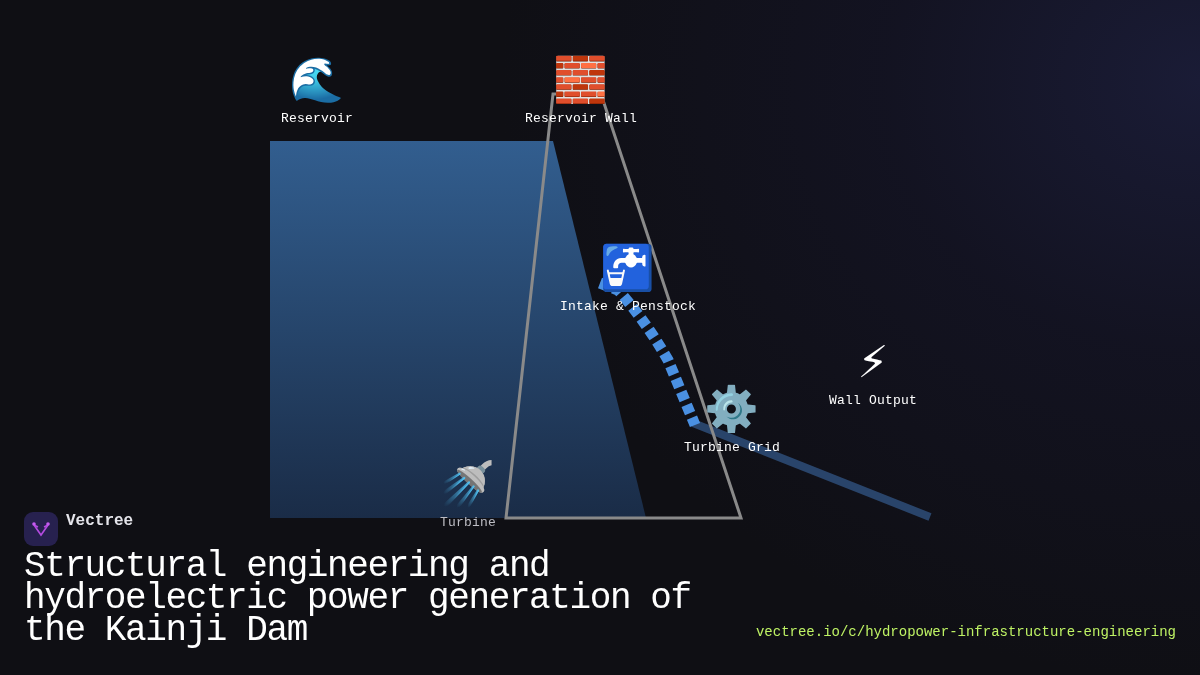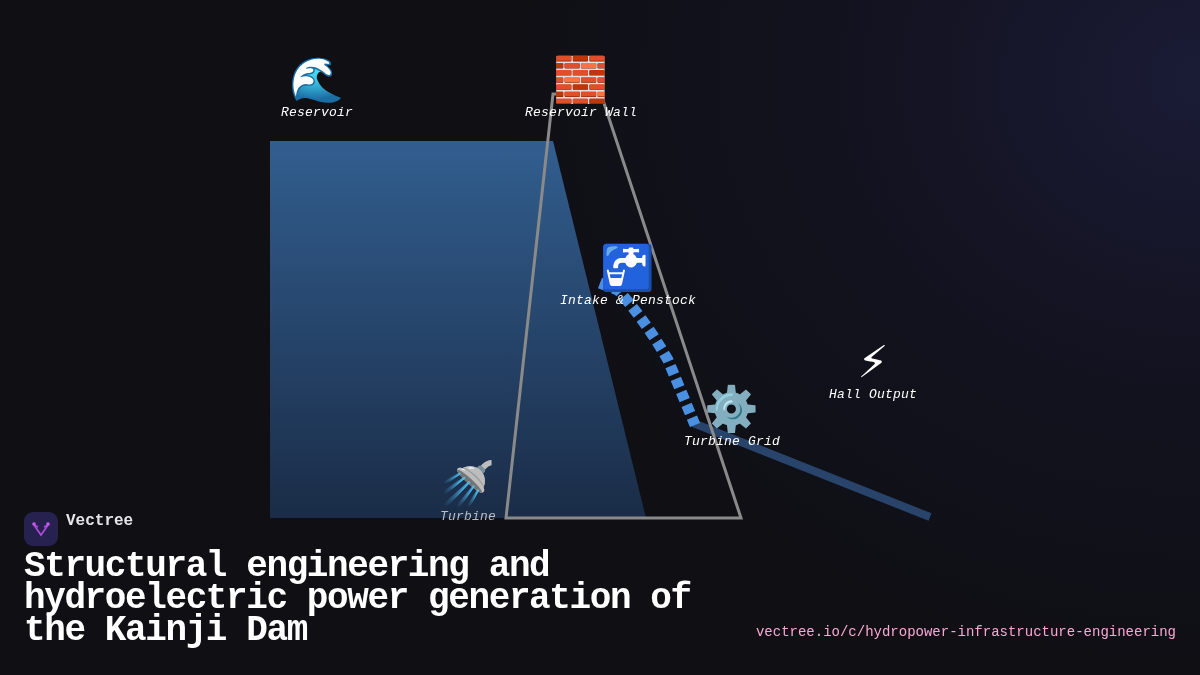--- a/index.html
+++ b/index.html
@@ -38,24 +38,23 @@
     }
     .node .icon {
       font-size: 44px;
       line-height: 50px;
       height: 50px;
       font-family: "DejaVu Sans", sans-serif;
     }
     .node .label {
       font-size: 13px;
       color: #ffffff;
-      margin-top: 0;
+      margin-top: 6px;
       white-space: nowrap;
       letter-spacing: 0.2px;
-      font-style: italic;
     }
     .node.dim .label { color: #bdbdc4; }
 
     .brand {
       position: absolute;
       left: 24px;
       top: 512px;
       display: flex;
       gap: 8px;
     }
@@ -73,33 +72,33 @@
       font-weight: bold;
       font-size: 16px;
       color: #e4e4ea;
     }
     .title {
       position: absolute;
       left: 24px;
       top: 551px;
       width: 740px;
       font-family: "Liberation Mono", "DejaVu Sans Mono", monospace;
-      font-weight: bold;
+      font-weight: normal;
       font-size: 36px;
       line-height: 32px;
       color: #ffffff;
       margin: 0;
       letter-spacing: -1.4px;
     }
     .url {
       position: absolute;
       right: 24px;
       top: 624px;
       font-size: 14px;
-      color: #f9a8d4;
+      color: #bef264;
       font-family: "Liberation Mono", monospace;
     }
   </style>
 </head>
 <body>
 
 <div class="bg"></div>
 
 <svg class="diagram" width="1200" height="675" viewBox="0 0 1200 675" xmlns="http://www.w3.org/2000/svg">
   <defs>
@@ -133,21 +132,21 @@
   <span class="label">Intake &amp; Penstock</span>
 </div>
 
 <div class="node" style="left:732px; top:384px;">
   <span class="icon">⚙️</span>
   <span class="label">Turbine Grid</span>
 </div>
 
 <div class="node" style="left:873px; top:337px;">
   <span class="icon">⚡</span>
-  <span class="label">Hall Output</span>
+  <span class="label">Wall Output</span>
 </div>
 
 <div class="node dim" style="left:468px; top:459px;">
   <span class="icon">🚿</span>
   <span class="label">Turbine</span>
 </div>
 
 <div class="brand">
   <div class="brand-logo">
     <svg width="20" height="18" viewBox="0 0 20 18">

